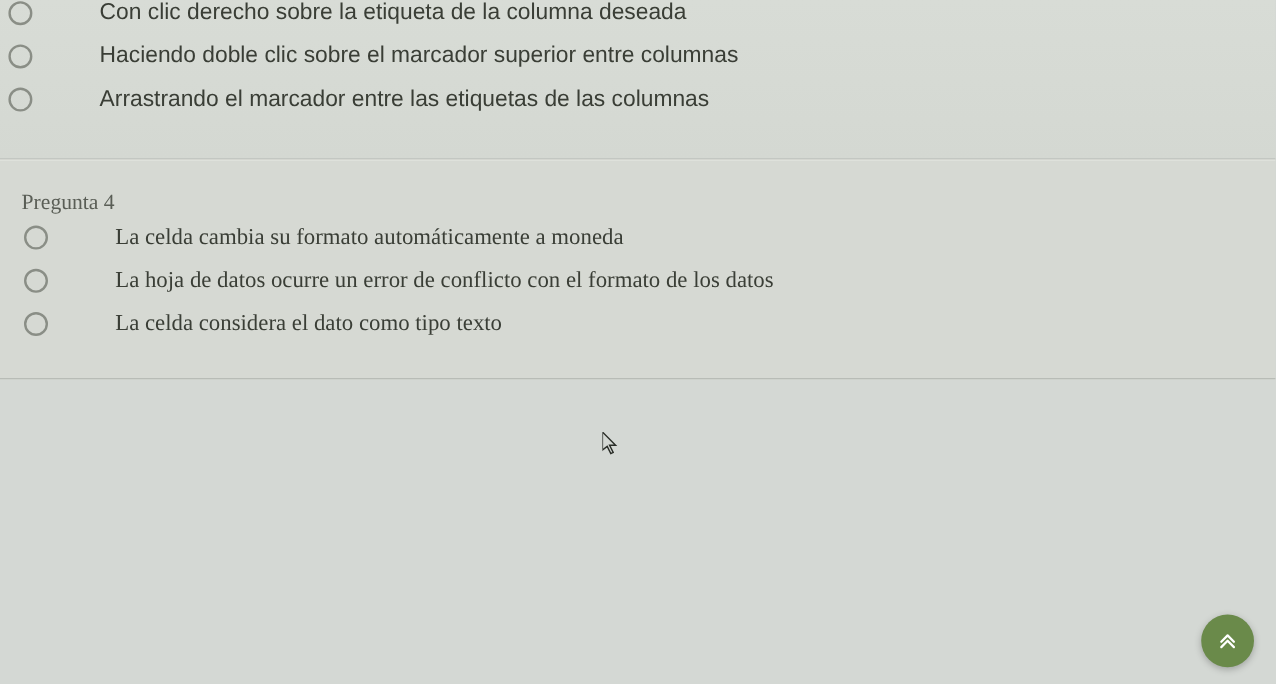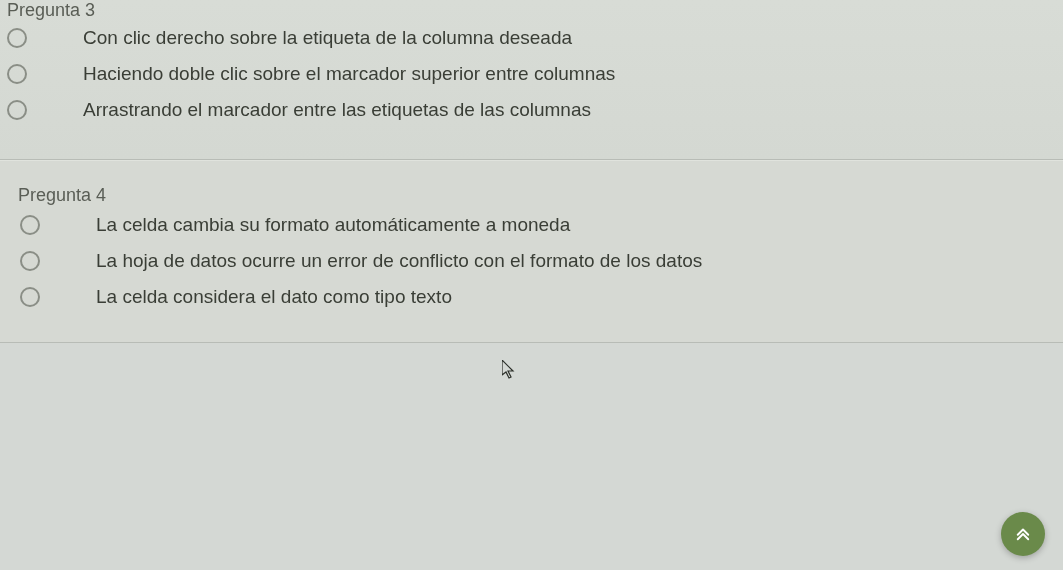--- a/index.html
+++ b/index.html
@@ -69,20 +69,21 @@
       padding-left: 2px;
       margin-bottom: 6px;
       font-weight: 400;
     }
     .q4-block {
       padding-top: 24px;
       padding-left: 18px;
       padding-right: 36px;
       background: #d6d9d3;
       border-top: 1px solid #e0e3dd;
+      font-family: Liberation Serif, serif;
     }
     .cursor {
       position: absolute;
       left: 502px;
       top: 360px;
       font-size: 18px;
       color: #2a2e28;
       pointer-events: none;
     }
     .scroll-top-btn {
@@ -101,21 +102,20 @@
     }
     .scroll-top-btn svg {
       width: 18px;
       height: 18px;
     }
   </style>
 </head>
 <body>
 
 <div class="question-block q3-block">
-  <div class="q3-header-cut">Pregunta 3</div>
   <div class="options">
     <div class="option">
       <div class="radio-circle"></div>
       <span class="option-text">Con clic derecho sobre la etiqueta de la columna deseada</span>
     </div>
     <div class="option">
       <div class="radio-circle"></div>
       <span class="option-text">Haciendo doble clic sobre el marcador superior entre columnas</span>
     </div>
     <div class="option">

